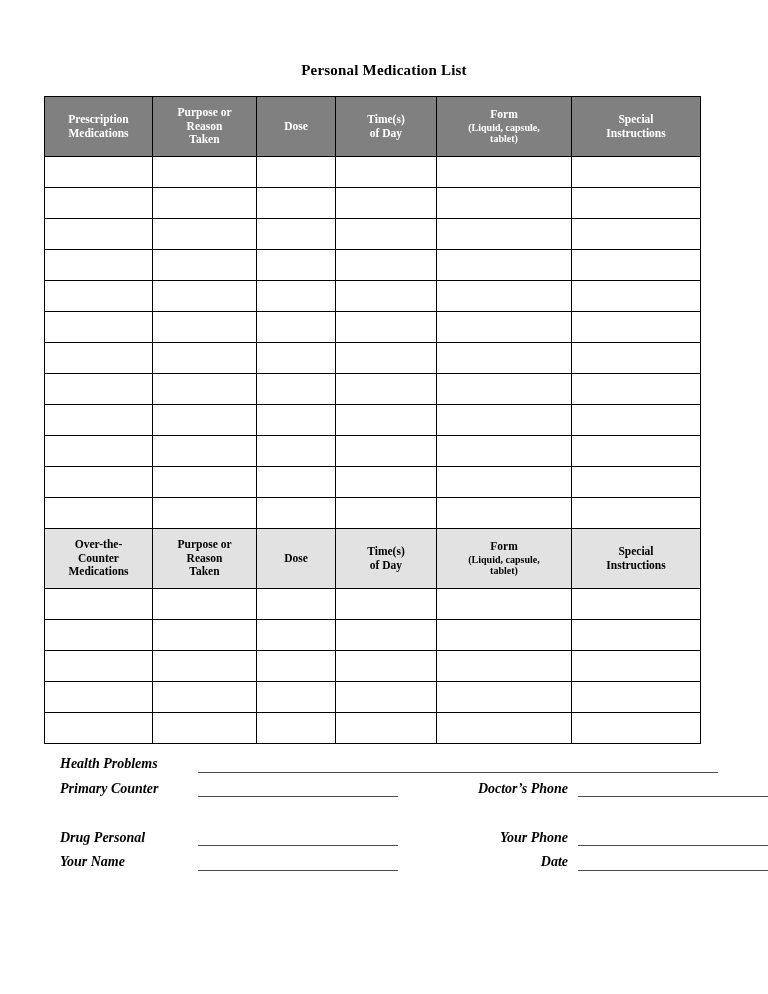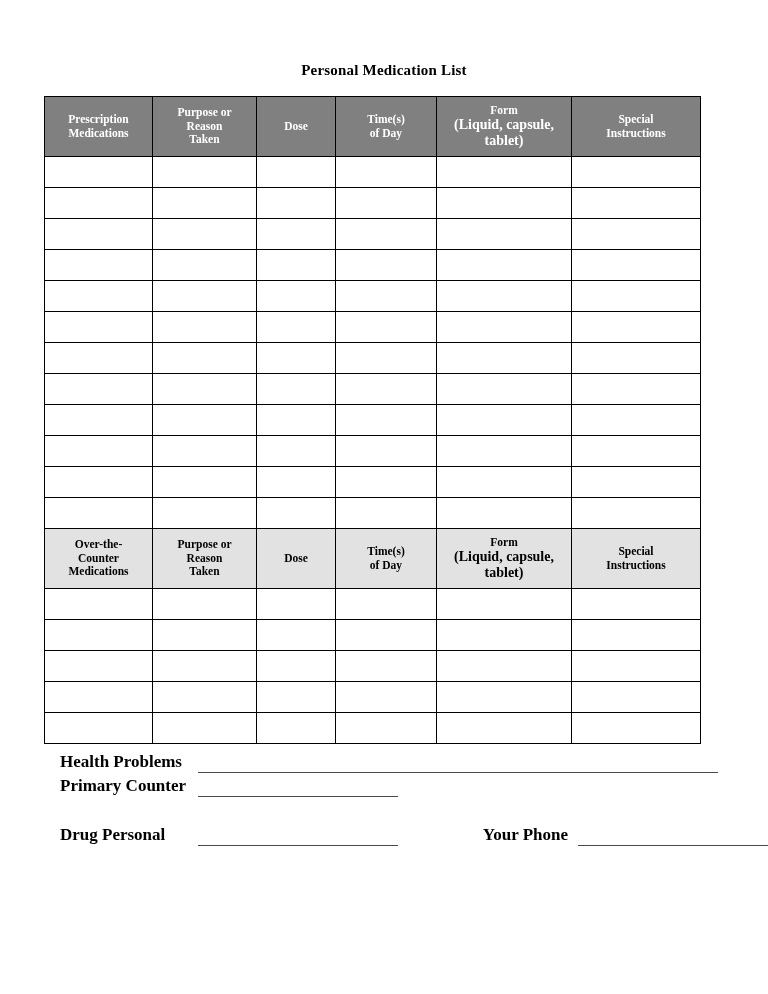--- a/index.html
+++ b/index.html
@@ -69,21 +69,21 @@
     font-weight: bold;
     line-height: 1.18;
     text-align: center;
     vertical-align: middle;
     height: 55px;
     padding: 2px 2px;
     border-color: #000;
   }
   .hdr-dark th .sub,
   .hdr-light th .sub {
-    font-size: 14px;
+    font-size: 10px;
     display: block;
     line-height: 1.15;
   }
   .hdr-dark th .ln,
   .hdr-light th .ln {
     display: block;
   }
 
   .blank-row td {
     height: 30px;
@@ -109,25 +109,26 @@
     display: flex;
     align-items: flex-end;
     height: 24.5px;
   }
   .fld {
     display: flex;
     align-items: flex-end;
     flex: 0 0 auto;
   }
   .fld-label {
-    font-size: 17px;
+    font-size: 14px;
     font-weight: bold;
     white-space: nowrap;
     padding-bottom: 1px;
     line-height: 1.1;
+    font-style: italic;
   }
   .fld-line {
     border-bottom: 1px solid #4a4a4a;
     height: 17px;
     margin-left: 10px;
   }
 
   
   .left-label  { width: 128px; }
   .left-line   { width: 200px; }
@@ -354,29 +355,43 @@
           <div class="fld">
             <div class="fld-label left-label">Health Problems</div>
             <div class="fld-line full-line"></div>
           </div>
         </div>
         <div class="form-row">
           <div class="fld">
             <div class="fld-label left-label">Primary Counter</div>
             <div class="fld-line left-line"></div>
           </div>
+          <div class="fld">
+            <div class="fld-label right-label">Doctor’s Phone</div>
+            <div class="fld-line right-line"></div>
+          </div>
         </div>
         <div class="form-row">
         </div>
         <div class="form-row">
           <div class="fld">
             <div class="fld-label left-label">Drug Personal</div>
             <div class="fld-line left-line"></div>
           </div>
           <div class="fld">
             <div class="fld-label right-label">Your Phone</div>
             <div class="fld-line right-line"></div>
           </div>
         </div>
+        <div class="form-row">
+          <div class="fld">
+            <div class="fld-label left-label">Your Name</div>
+            <div class="fld-line left-line"></div>
+          </div>
+          <div class="fld">
+            <div class="fld-label right-label">Date</div>
+            <div class="fld-line right-line"></div>
+          </div>
+        </div>
       </div>
   </div>
 
 </div>
 
 </body></html>

